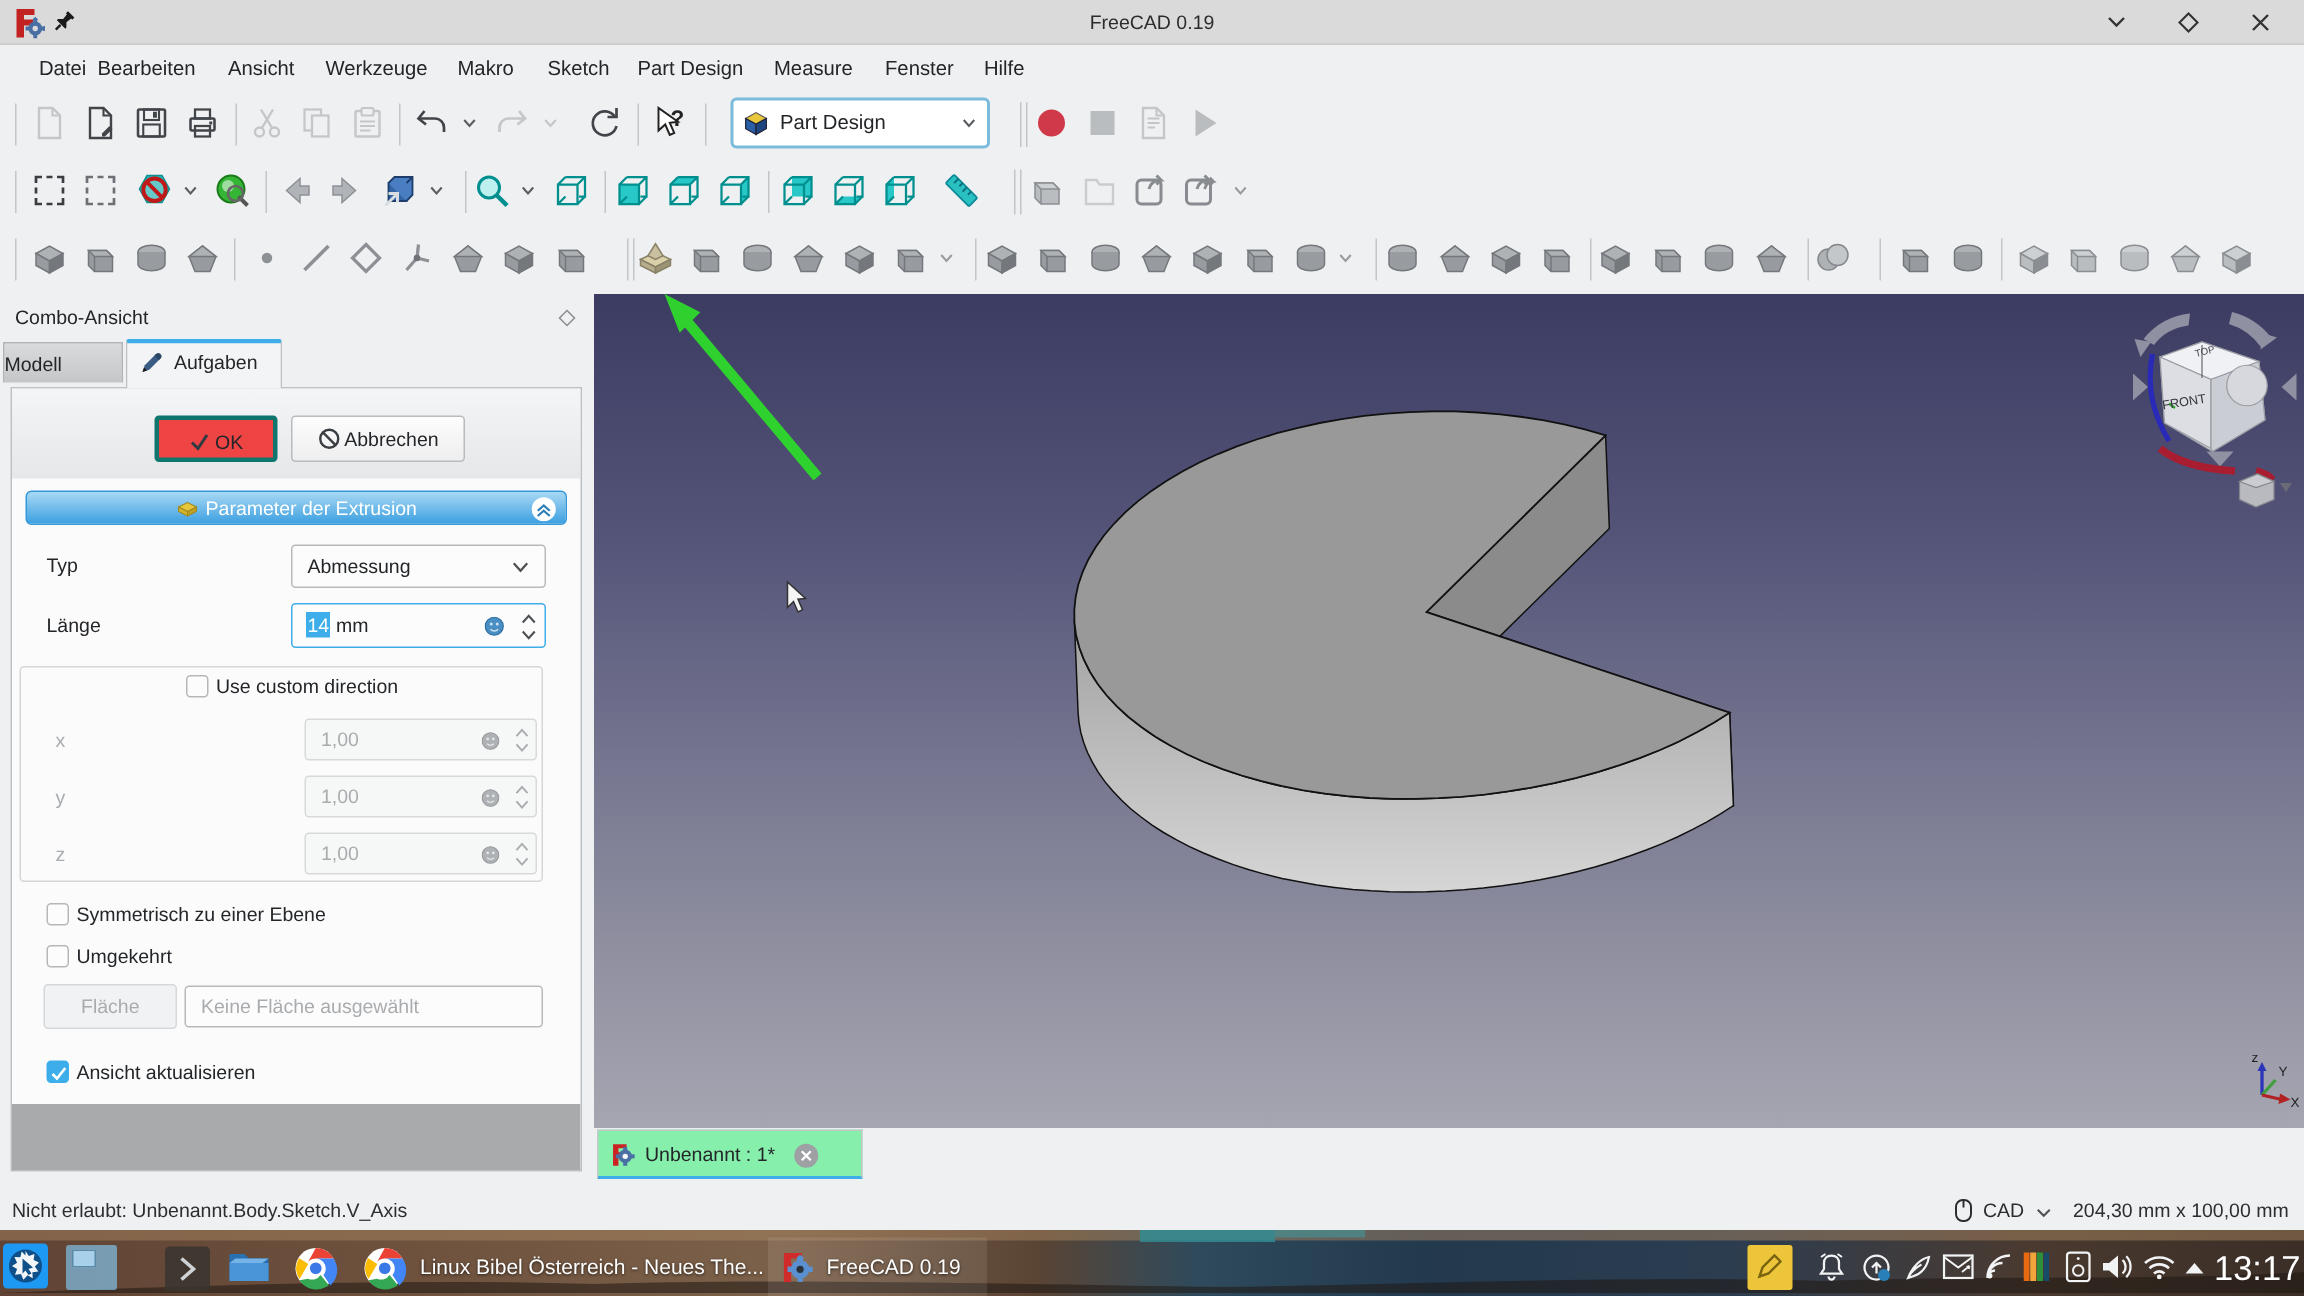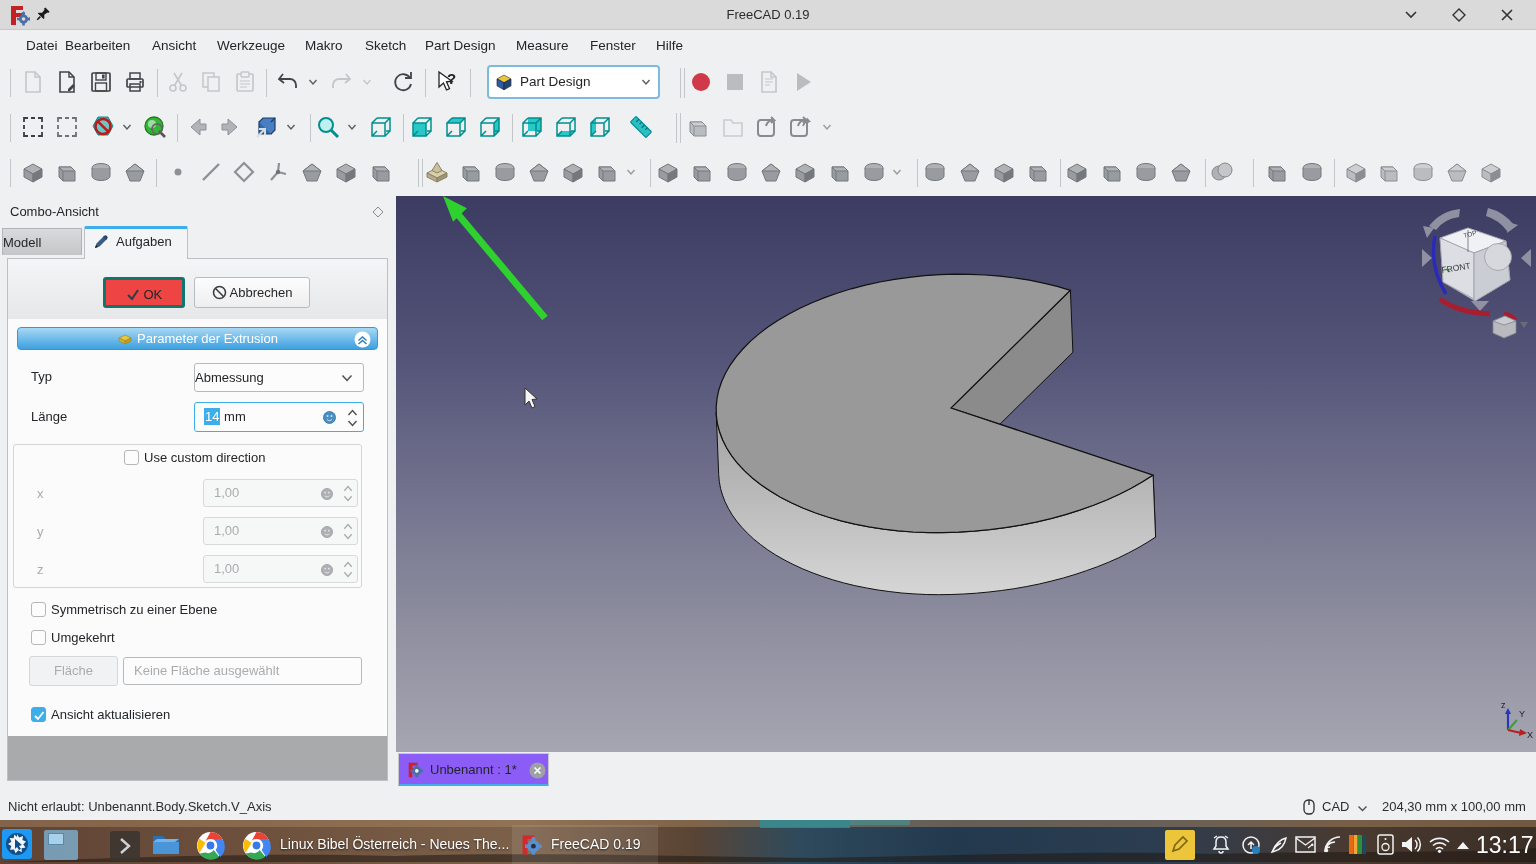--- a/index.html
+++ b/index.html
@@ -31,21 +31,21 @@
 #hdr{position:absolute;left:9px;top:68px;width:361px;height:23px;background:linear-gradient(180deg,#a8d8f4,#3da0e0);border:1px solid #3697d8;border-radius:4px;color:#fff;font-weight:normal;font-size:13px;text-align:center;line-height:22px}
 .flabel{position:absolute;font-size:13px;color:#232629}
 .dis{color:#a9acaf!important}
 .field{position:absolute;background:#fcfcfc;border:1px solid #b7babc;border-radius:3px;font-size:13px;color:#232629}
 .cb{position:absolute;width:15px;height:15px;background:#fcfcfc;border:1px solid #b4b8ba;border-radius:3px}
 .cbchk{position:absolute;width:15px;height:15px;background:#3daee9;border:1px solid #3daee9;border-radius:3px}
 
 #viewport{position:absolute;left:396px;top:196px;width:1140px;height:556px}
 
 #tabstrip{position:absolute;left:391px;top:752px;width:1145px;height:38px;background:#eff0f1}
-#doctab{position:absolute;left:7px;top:1px;width:151px;height:34px;background:#8b5cf6;border:1px solid #c5c8ca;border-bottom:3px solid #3daee9;font-size:13px;color:#232629}
+#doctab{position:absolute;left:7px;top:1px;width:177px;height:34px;background:#86efac;border:1px solid #c5c8ca;border-bottom:3px solid #3daee9;font-size:13px;color:#232629}
 #statusbar{position:absolute;left:0;top:786px;width:1536px;height:36px;background:#eff0f1;font-size:13px;color:#2b2e30}
 #wallstrip{position:absolute;left:0;top:820px;width:1536px;height:44px;overflow:hidden}
 #taskbar{position:absolute;left:0;top:5px;width:1536px;height:39px;font-size:14px;color:#fff}
 </style></head>
 <body>
 <div id="app">
 
 <div id="titlebar">
  <svg class="abs" style="left:8px;top:4px" width="22" height="22" viewBox="0 0 22 22">
         <path d="M3 2h12v4H8v3h6v4H8v8H3z" fill="#c32222"></path>
@@ -516,21 +516,21 @@
           </svg> Abbrechen</div>
   <div id="hdr"><svg style="vertical-align:-3px;margin-right:4px" width="16" height="16" viewBox="0 0 16 16">
             <path d="M2 8l6-3 6 3-6 3z" fill="#e8c83a" stroke="#a08820" stroke-width=".7"></path>
             <path d="M2 8v3l6 3v-3z" fill="#d4b42a" stroke="#a08820" stroke-width=".7"></path>
             <path d="M14 8v3l-6 3v-3z" fill="#c0a020" stroke="#a08820" stroke-width=".7"></path>
           </svg>Parameter der Extrusion<span style="position:absolute;right:6px;top:3px"><svg width="17" height="17" viewBox="0 0 17 17">
               <circle cx="8.5" cy="8.5" r="8" fill="#fff"></circle>
               <path d="M4.5 9.5l4-3.5 4 3.5M4.5 13l4-3.5 4 3.5" stroke="#2e7fb8" stroke-width="1.5" fill="none"></path>
             </svg></span></div>
   <div class="flabel" style="left:23px;top:110px">Typ</div>
-  <div class="field" style="left:186px;top:104px;width:170px;height:29px;line-height:27px"><span style="">Abmessung</span><svg class="abs" style="right:10px;top:10px" width="12" height="9" viewBox="0 0 12 9">
+  <div class="field" style="left:186px;top:104px;width:170px;height:29px;line-height:27px"><span style="margin-left:10px">Abmessung</span><svg class="abs" style="right:10px;top:10px" width="12" height="9" viewBox="0 0 12 9">
             <path d="M1.5 1.5l4.5 5 4.5-5" stroke="#4d5154" stroke-width="1.5" fill="none"></path>
           </svg></div>
   <div class="flabel" style="left:23px;top:150px">Länge</div>
   <div class="field" style="left:186px;top:143px;width:170px;height:30px;line-height:28px;border-color:#3daee9"><span style="margin-left:9px;background:#3daee9;color:#fff;padding:1px 1px">14</span><span> mm</span><svg class="abs" style="right:27px;top:8px" width="13" height="13" viewBox="0 0 13 13">
             <circle cx="6.5" cy="6.5" r="6" fill="#4a8fc4" stroke="#2d6da0" stroke-width="0.8"></circle>
             <circle cx="4.5" cy="5" r="1" fill="#cfe2f2"></circle>
             <circle cx="8.5" cy="5" r="1" fill="#cfe2f2"></circle>
             <path d="M4 8.5c1.5 1.5 3.5 1.5 5 0" stroke="#cfe2f2" stroke-width="1" fill="none"></path>
           </svg><svg class="abs" style="right:4px;top:4px" width="13" height="22" viewBox="0 0 13 22">
             <path d="M2.5 8l4-4.5 4 4.5" stroke="#4d5154" stroke-width="1.4" fill="none"></path>

